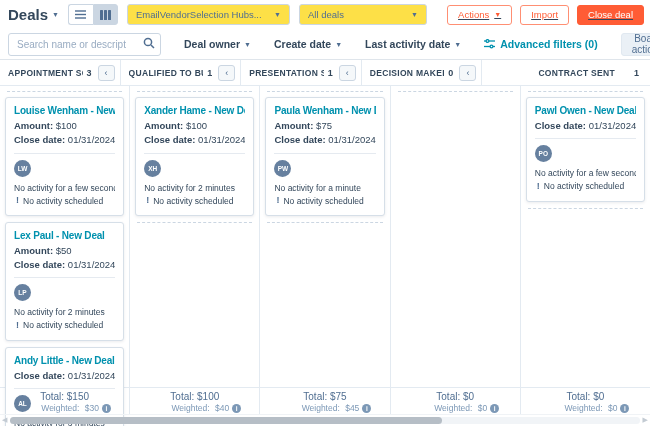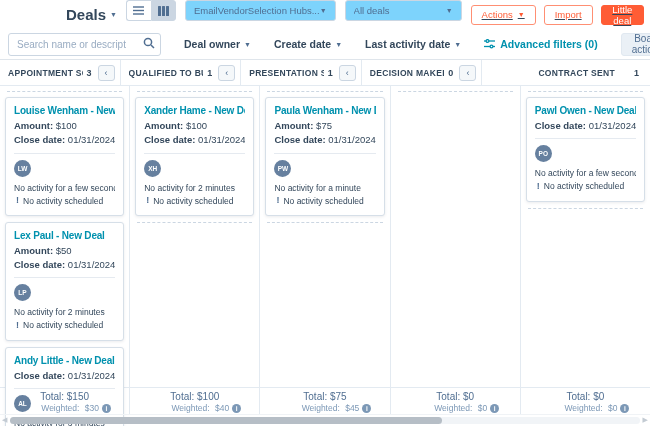--- a/index.html
+++ b/index.html
@@ -1,28 +1,28 @@
 <!DOCTYPE html>
 <html><head>
 <meta charset="utf-8">
 <style>
   * { margin:0; padding:0; box-sizing:border-box; }
   html,body { width:650px; height:426px; overflow:hidden; }
   body { font-family:"Liberation Sans",sans-serif; color:#33475b; background:#fff; }
 
   
-  .topbar { display:flex; height:29px; padding:0 6px 0 24px; gap:9px;margin-left:42px; }
+  .topbar { display:flex; align-items:center; height:29px; padding:0 6px 0 8px; gap:9px; }
   .page-title { font-size:15px; font-weight:bold; color:#33475b; display:flex; align-items:center; gap:4px; cursor:pointer; }
   .caret { font-size:7px; color:#506e91; }
   .view-toggle { display:flex; }
   .vt-btn { width:25px; height:21px; border:1px solid #cbd6e2; background:#fff; display:flex; align-items:center; justify-content:center; cursor:pointer; }
   .vt-btn:first-child { border-radius:3px 0 0 3px; border-right:none; }
   .vt-btn:last-child { border-radius:0 3px 3px 0; }
   .vt-btn.selected { background:#cbd6e2; }
-  .select { height:21px; background:#7dd3fc; border:1px solid #cbd6e2; border-radius:3px; font-size:9.5px; color:#506e91; display:flex; align-items:center; justify-content:space-between; padding:0 8px; cursor:pointer; white-space:nowrap; }
+  .select { height:21px; background:#fde047; border:1px solid #cbd6e2; border-radius:3px; font-size:9.5px; color:#506e91; display:flex; align-items:center; justify-content:space-between; padding:0 8px; cursor:pointer; white-space:nowrap; }
   .select .txt { overflow:hidden; text-overflow:ellipsis; }
   .sel-pipeline { width:163px; }
   .sel-view { width:128px; }
   .topbar-right { margin-left:auto; display:flex; gap:8px; align-items:center;text-decoration:underline; }
   .btn { height:20px; border-radius:3px; font-size:9.5px; display:flex; align-items:center; gap:5px; padding:0 10px; cursor:pointer; font-family:inherit; }
   .btn-outline-orange { border:1px solid #ff8f73; color:#ff5c35; background:#fff; }
   .btn-solid-orange { border:1px solid #ff5c35; color:#fff; background:#ff5c35; }
 
   
   .filterbar { display:flex; align-items:center; height:31px; padding:0 6px 0 8px; gap:23px; border-bottom:1px solid #dfe5eb; }
@@ -115,21 +115,21 @@
   </div>
   <div class="topbar-right">
     <button class="btn btn-outline-orange">
       <span>Actions</span>
       <span class="caret" style="color:#ff5c35">▼</span>
     </button>
     <button class="btn btn-outline-orange">
       <span>Import</span>
     </button>
     <button class="btn btn-solid-orange">
-      <span>Little deal</span>
+      <span>Close deal</span>
     </button>
   </div>
 </div>
 
 <div class="filterbar">
   <div class="search">
     <input type="text" placeholder="Search name or descript" style="">
     <span class="mag">
       <svg width="12" height="12" viewBox="0 0 12 12">
           <circle cx="5" cy="5" r="3.6" fill="none" stroke="#506e91" stroke-width="1.5"></circle>

